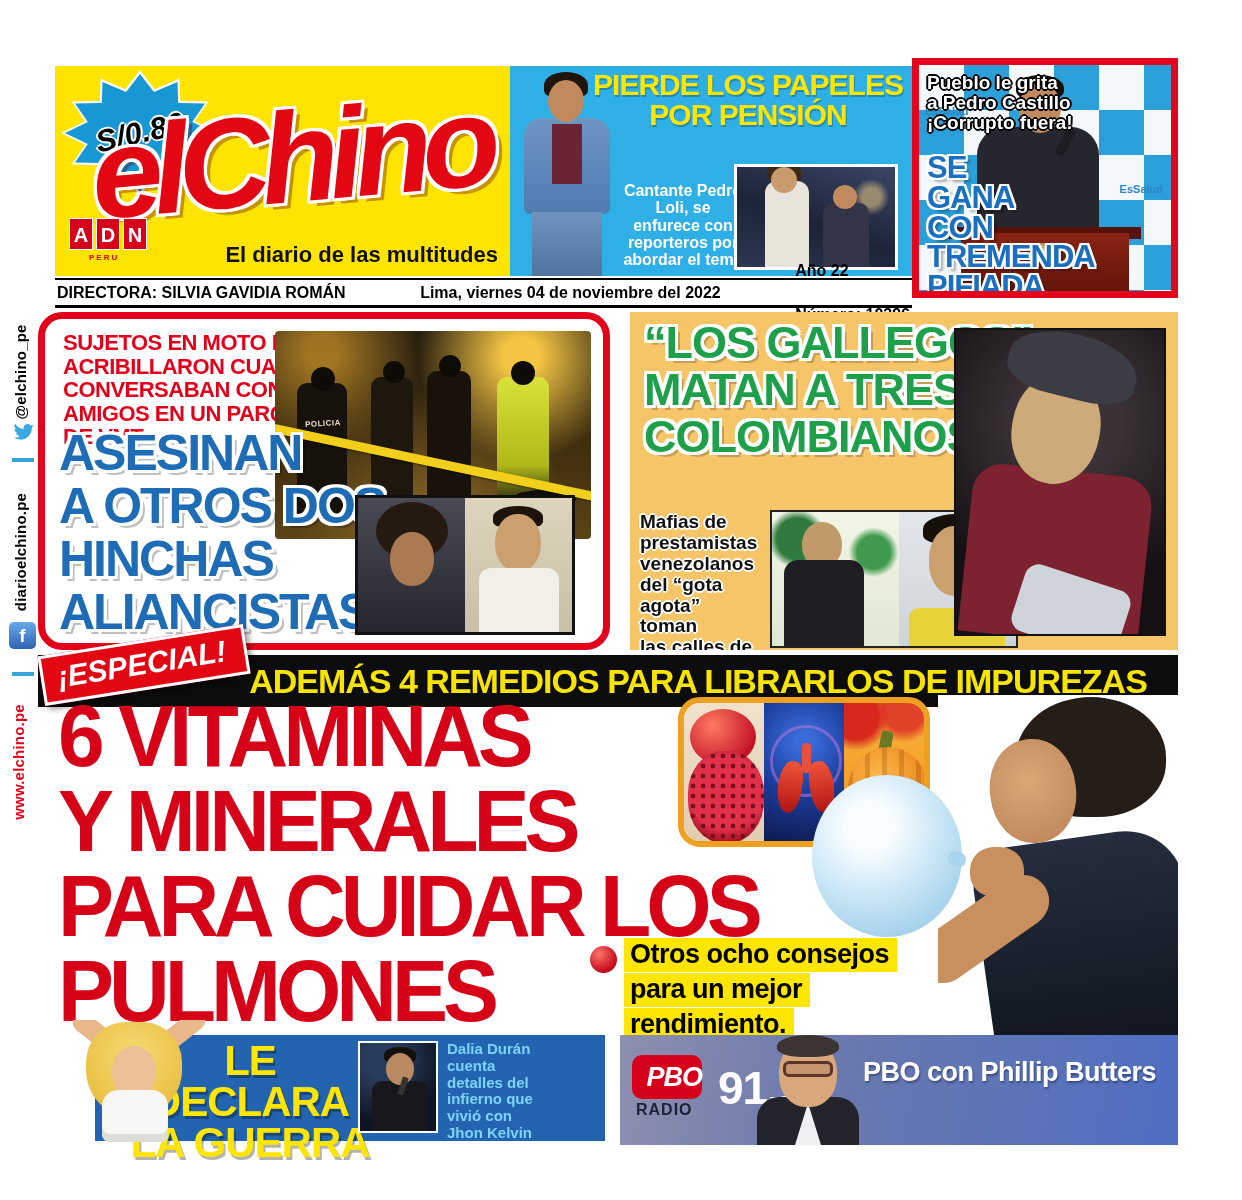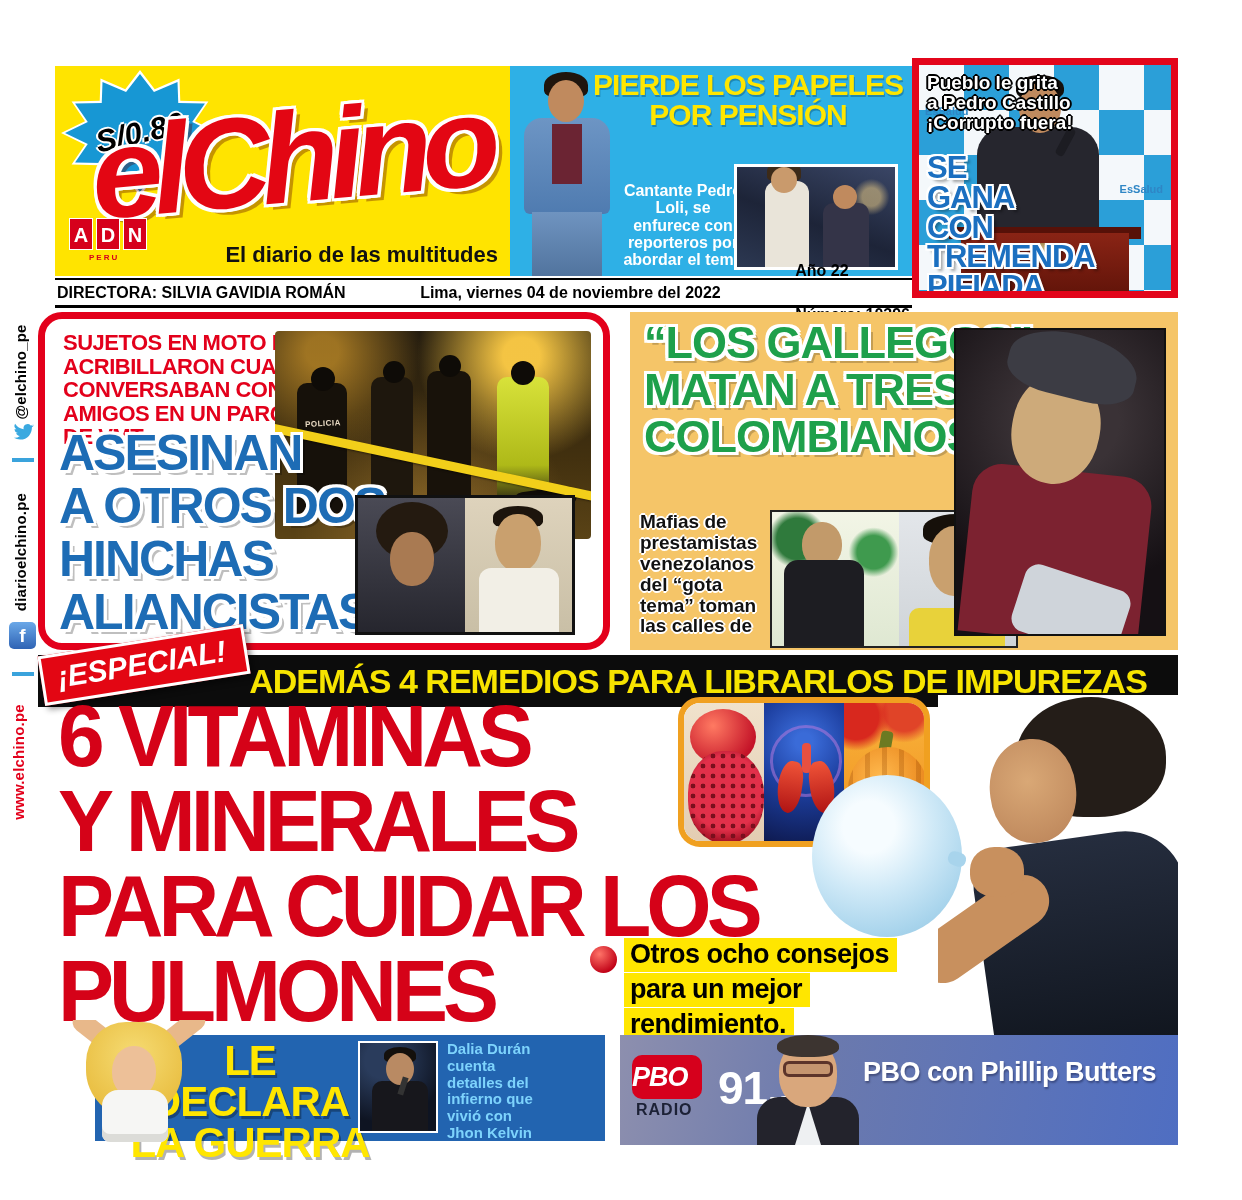--- a/index.html
+++ b/index.html
@@ -157,21 +157,21 @@
   .guerra-sub { left:352px; top:6px; width:104px; color:#7dd3fc; font-weight:900; font-size:15px; line-height:1.12; }
   .blonde { left:38px; top:1020px; width:215px; height:122px; z-index:4; overflow:hidden; }
   .b-hair { left:48px; top:2px; width:96px; height:96px; background:radial-gradient(circle at 50% 35%, #f6dc74, #e8bc3e 80%); border-radius:50% 50% 60% 60%; }
   .b-armL { left:30px; top:6px; width:64px; height:20px; background:#e8b88a; border-radius:10px; transform:rotate(38deg); }
   .b-armR { left:108px; top:4px; width:64px; height:20px; background:#e8b88a; border-radius:10px; transform:rotate(-38deg); }
   .b-face { left:74px; top:26px; width:44px; height:52px; background:#edc098; border-radius:48%; }
   .b-torso { left:64px; top:70px; width:66px; height:52px; background:#f6f6f4; border-radius:16px 16px 8px 8px; box-shadow:inset 0 -8px 0 #dcdcd8; }
 
   
   .pbo { left:620px; top:1035px; width:558px; height:110px; background:linear-gradient(100deg,#8d8fae 0%,#6a79ae 38%,#4f6ec2 100%); overflow:hidden; }
-  .pbo-logo { left:12px; top:20px; width:70px; height:44px; background:#d6001c; border-radius:10px; color:#fff; font-weight:900; font-style:italic; font-size:27px; text-align:left; line-height:44px; letter-spacing:-1px; }
+  .pbo-logo { left:12px; top:20px; width:70px; height:44px; background:#d6001c; border-radius:10px; color:#fff; font-weight:900; font-style:italic; font-size:27px; text-align:right; line-height:44px; letter-spacing:-1px; }
   .pbo-radio { left:16px; top:66px; color:#1c2136; font-weight:900; font-size:16px; letter-spacing:1px; }
   .pbo-freq { left:98px; top:26px; color:#fff; font-weight:700; font-size:46px; letter-spacing:-1px; }
   .pbo-fm { color:#eef; font-size:19px; font-weight:700; vertical-align:18px; letter-spacing:1px; }
   .butters { left:135px; top:0; width:105px; height:110px; }
   .bu-suit { left:2px; top:62px; width:102px; height:48px; background:#23232c; border-radius:22px 22px 0 0; }
   .bu-shirt { left:40px; top:68px; width:26px; height:42px; background:#eef0f2; clip-path:polygon(50% 0,100% 100%,0 100%); }
   .bu-head { left:24px; top:6px; width:58px; height:66px; background:#d9a77c; border-radius:46%; }
   .bu-hair { left:22px; top:0px; width:62px; height:22px; background:#3c3430; border-radius:50% 50% 40% 40%; }
   .bu-glasses { left:28px; top:26px; width:50px; height:16px; border:3px solid #5c342a; border-radius:6px; background:rgba(120,80,60,.2); }
   .pbo-title { left:243px; top:22px; width:310px; color:#fff; font-weight:900; font-size:27px; letter-spacing:-.5px; text-shadow:1px 2px 2px rgba(0,0,30,.35); white-space:nowrap; }
@@ -313,21 +313,21 @@
     <div class="abs gal-head">
       <span class="ln">“LOS GALLEGOS”</span>
       <span class="ln">MATAN A TRES</span>
       <span class="ln">COLOMBIANOS</span>
     </div>
     <div class="abs gal-sub">
       <span class="ln">Mafias de</span>
       <span class="ln">prestamistas</span>
       <span class="ln">venezolanos</span>
       <span class="ln">del “gota</span>
-      <span class="ln">tema” toman</span>
+      <span class="ln">agota” toman</span>
       <span class="ln">las calles de</span>
 
     </div>
     <div class="abs gal-strip">
       <div class="gs1">
         <div class="abs gs1-head"></div>
         <div class="abs gs1-tee"></div>
       </div>
       <div class="gs2">
         <div class="abs gs2-hair"></div>

